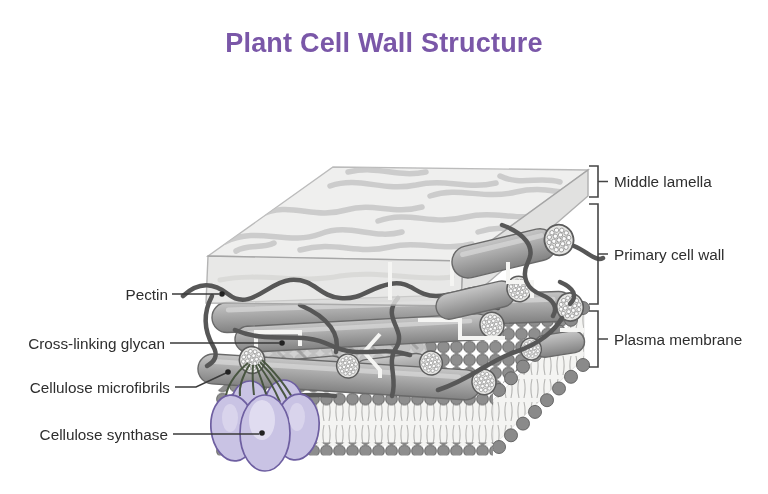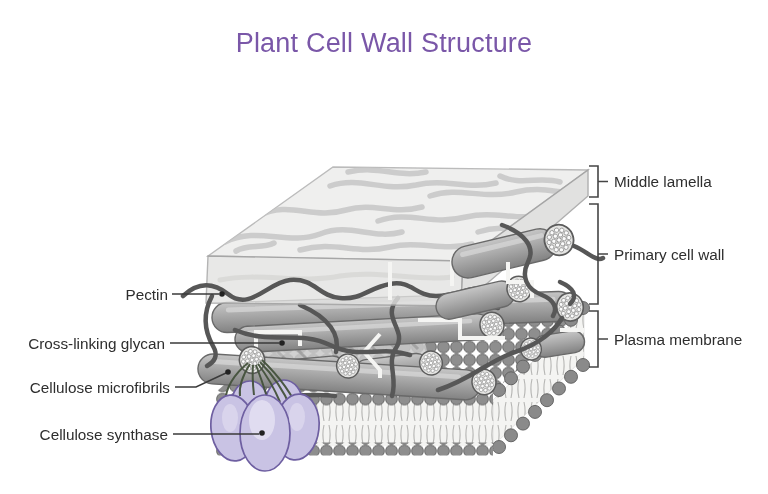--- a/index.html
+++ b/index.html
@@ -1,19 +1,19 @@
 <!DOCTYPE html>
 <html><head>
 <meta charset="utf-8">
 <style>
   html,body{margin:0;padding:0;background:#fff;}
   .stage{position:relative;width:768px;height:494px;background:#ffffff;overflow:hidden;
          font-family:"Liberation Sans",sans-serif;}
   .title{position:absolute;top:28px;left:0;width:100%;text-align:center;
-         font-size:27px;font-weight:400;color:#7a57a8;letter-spacing:.2px;}
+         font-size:27px;font-weight:700;color:#7a57a8;letter-spacing:.2px;}
   svg{position:absolute;left:0;top:0;}
   text{font-family:"Liberation Sans",sans-serif;font-size:15.3px;fill:#2e2e2e;}
 </style>
 </head>
 <body>
 
 <div class="stage">
   <div class="title">Plant Cell Wall Structure</div>
 
   <svg width="768" height="494" viewBox="0 0 768 494">

